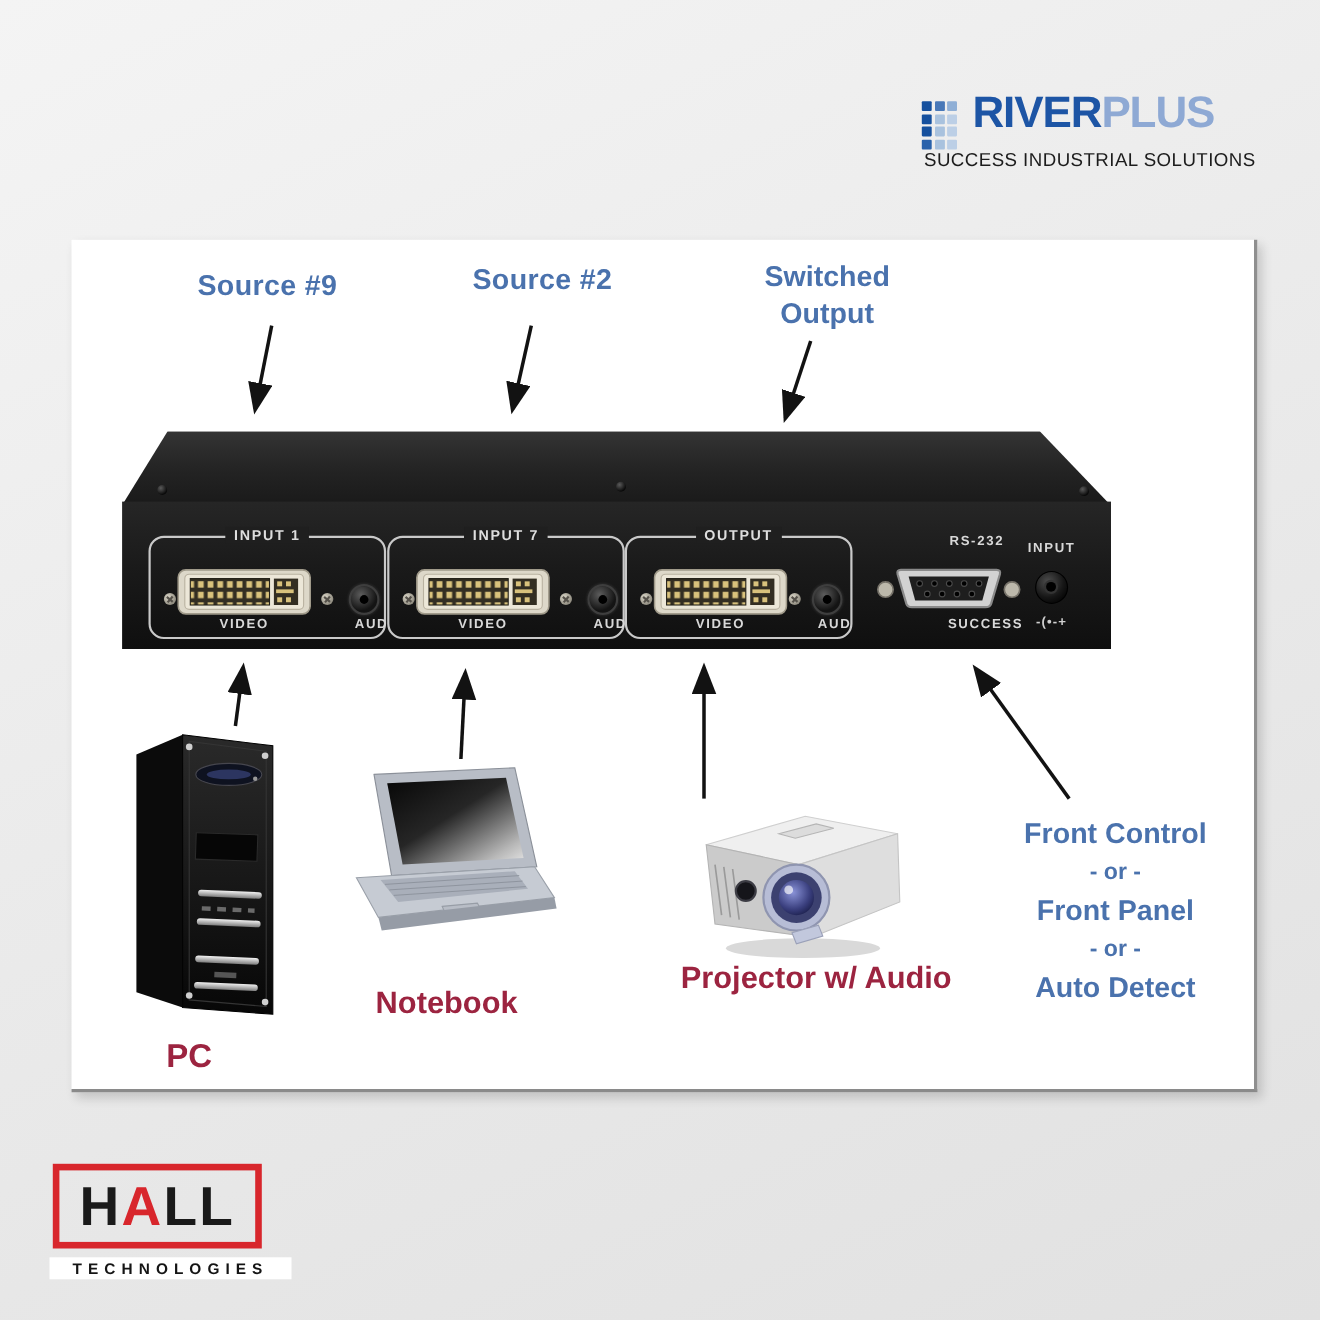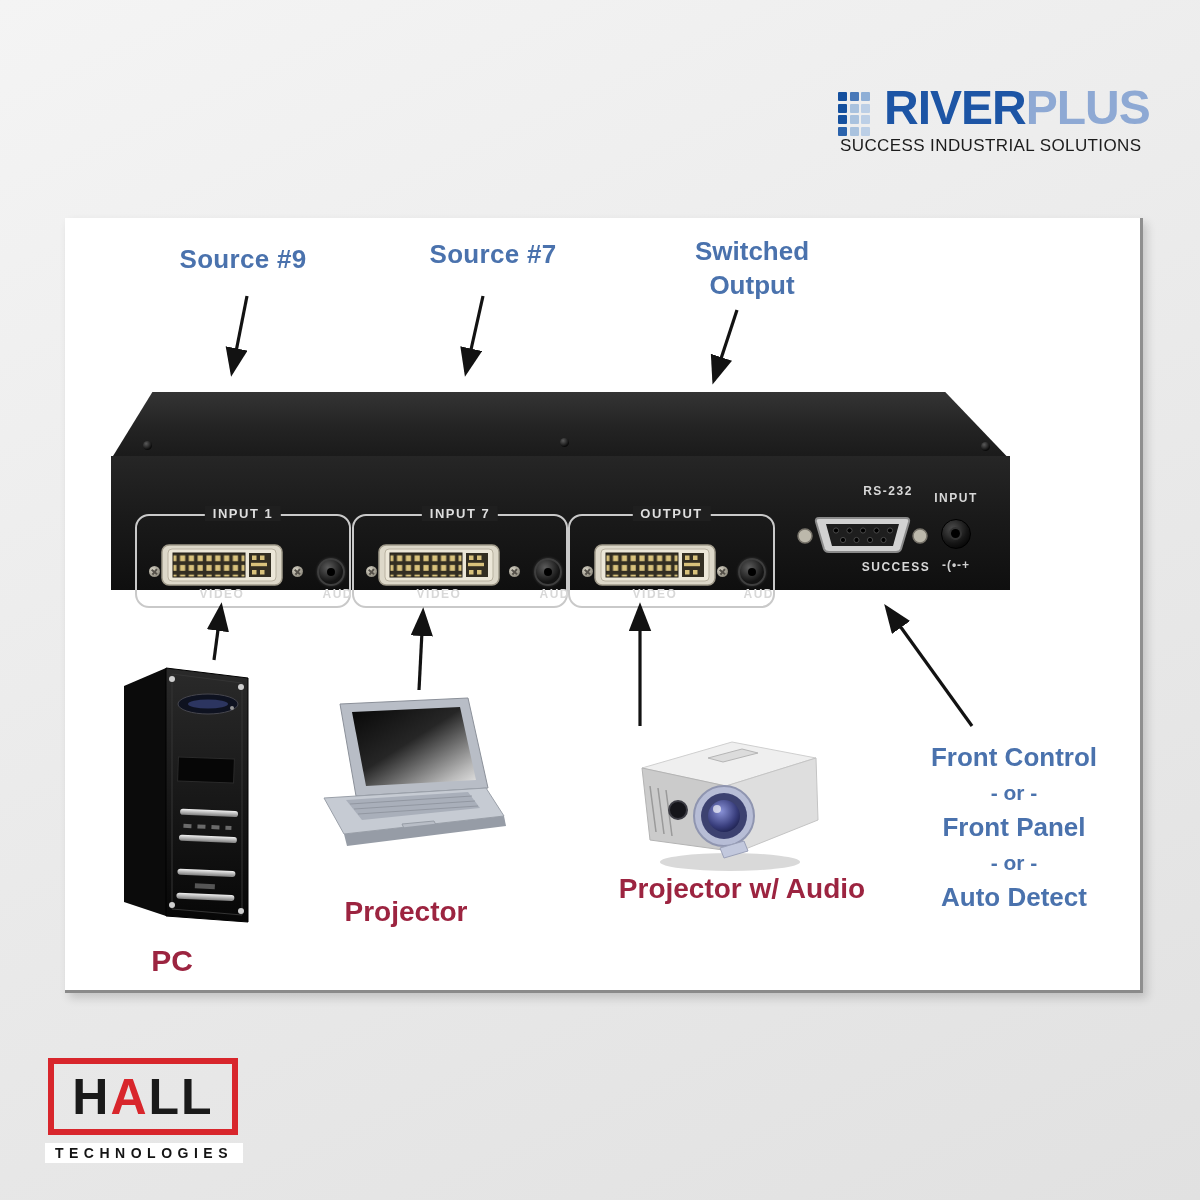--- a/index.html
+++ b/index.html
@@ -11,21 +11,21 @@
   
   .canvas{left:65px;top:218px;width:1075px;height:772px;background:#ffffff;
     border-right:3px solid #8f8f8f;border-bottom:3px solid #8a8a8a;
     box-shadow:4px 5px 9px rgba(0,0,0,0.16);}
 
   
   .rp-logo{left:838px;top:86px;width:300px;height:80px;}
   .rp-grid{position:absolute;left:0;top:6px;display:grid;
     grid-template-columns:repeat(3,9px);grid-auto-rows:9px;gap:2.5px;}
   .rp-sq{width:9px;height:9px;border-radius:1px;}
-  .rp-word{position:absolute;left:46px;top:-6px;font-weight:bold;font-size:48px;
+  .rp-word{position:absolute;left:46px;top:-6px;font-weight:bold;font-size:40px;
     letter-spacing:-1px;white-space:nowrap;}
   .rp-primary{color:#1d55a5;}
   .rp-secondary{color:#8ea9d4;}
   .rp-tagline{position:absolute;left:2px;top:50px;font-size:17px;color:#1c1c1c;
     letter-spacing:0.4px;white-space:nowrap;}
 
   
   .lbl-blue{transform:translateX(-50%);color:#4a72ad;font-weight:bold;
     font-size:26px;letter-spacing:0.3px;white-space:nowrap;}
   .lbl-blue2{transform:translateX(-50%);color:#4a72ad;font-weight:bold;
@@ -38,21 +38,21 @@
 
   
   .dev-top{left:110px;top:392px;width:902px;height:66px;
     clip-path:polygon(4.7% 0,92.6% 0,99.6% 100%,0.2% 100%);
     background:linear-gradient(180deg,#343434 0%,#232323 55%,#1a1a1a 100%);}
   .dev-front{left:111px;top:456px;width:899px;height:134px;
     background:linear-gradient(180deg,#262626 0%,#1a1a1a 45%,#0f0f0f 100%);}
   .dev-screw-top{width:9px;height:9px;border-radius:50%;
     background:radial-gradient(circle at 35% 30%,#5a5a5a,#0a0a0a 70%);}
 
-  .sec{position:absolute;top:31px;height:90px;border:2px solid #c9c9c9;border-radius:14px;margin-top:27px;}
+  .sec{position:absolute;top:31px;height:90px;border:2px solid #c9c9c9;border-radius:14px;}
   .sec .title{position:absolute;top:-10px;left:50%;transform:translateX(-50%);
     background:#1f1f1f;padding:0 8px;color:#dedede;font-size:13px;font-weight:bold;
     letter-spacing:1.5px;white-space:nowrap;}
   .panel-txt{position:absolute;color:#d8d8d8;font-size:12px;font-weight:bold;
     letter-spacing:1.5px;text-align:center;}
   .dvi{position:absolute;left:24px;top:28px;width:122px;height:42px;}
   .video{left:24px;top:71px;width:122px;}
   .audj{position:absolute;left:180px;top:42px;width:24px;height:24px;border-radius:50%;
     border:2px solid #3e3e3e;background:radial-gradient(circle at 38% 32%,#5c5c5c,#141414 65%);
     box-shadow:0 0 3px rgba(255,255,255,0.15);}
@@ -78,21 +78,21 @@
     border-radius:50%;background:#000;box-shadow:0 0 0 2px #333;}
   .pwr-pol{transform:translateX(-50%);color:#cfcfcf;font-size:12px;font-weight:bold;
     letter-spacing:1px;white-space:nowrap;}
 
   
   .hall-box{left:48px;top:1058px;width:178px;height:65px;border:6px solid #d8262c;
     display:flex;align-items:center;justify-content:center;}
   .hall-word{font-weight:bold;font-size:50px;letter-spacing:2px;color:#1a1a1a;line-height:1;}
   .hall-a{color:#d8262c;}
   .hall-sub{left:45px;top:1143px;width:196px;text-align:center;background:#ffffff;
-    padding:2px 1px;font-weight:bold;font-size:14px;letter-spacing:5.5px;color:#141414;
+    padding:2px 12px;font-weight:bold;font-size:14px;letter-spacing:5.5px;color:#141414;
     white-space:nowrap;}
 </style>
 </head>
 <body>
 
 <div class="stage">
 
   <div class="abs canvas"></div>
 
   <div class="abs rp-logo">
@@ -220,21 +220,21 @@
     <line x1="247" y1="296" x2="232" y2="372" stroke="#121212" stroke-width="3.2" marker-end="url(#ah)"></line>
     <line x1="483" y1="296" x2="466" y2="372" stroke="#121212" stroke-width="3.2" marker-end="url(#ah)"></line>
     <line x1="737" y1="310" x2="714" y2="380" stroke="#121212" stroke-width="3.2" marker-end="url(#ah)"></line>
     <line x1="214" y1="660" x2="221" y2="607" stroke="#121212" stroke-width="3.2" marker-end="url(#ah)"></line>
     <line x1="419" y1="690" x2="423" y2="612" stroke="#121212" stroke-width="3.2" marker-end="url(#ah)"></line>
     <line x1="640" y1="726" x2="640" y2="607" stroke="#121212" stroke-width="3.2" marker-end="url(#ah)"></line>
     <line x1="972" y1="726" x2="887" y2="608" stroke="#121212" stroke-width="3.2" marker-end="url(#ah)"></line>
   </svg>
 
   <div class="abs lbl-blue" style="left:243px;top:244px;">Source #9</div>
-  <div class="abs lbl-blue" style="left:493px;top:239px;">Source #7</div>
+  <div class="abs lbl-blue" style="left:493px;top:239px;">Source #2</div>
   <div class="abs lbl-blue2" style="left:752px;top:234px;">
     <div>Switched</div>
     <div>Output</div>
   </div>
 
   <svg class="abs" style="left:120px;top:660px;" width="134" height="270" viewBox="0 0 134 270">
     <defs>
       <linearGradient id="pcFront" x1="0" y1="0" x2="0" y2="1">
         <stop offset="0" stop-color="#2a2a2a"></stop>
           <stop offset="1" stop-color="#070707"></stop>
@@ -302,21 +302,21 @@
     <polygon points="88,30 122,21 138,25 103,34" fill="#dcdcdc" stroke="#b5b5b5"></polygon>
     <circle cx="104" cy="88" r="30" fill="#b7bdd6" stroke="#8f95b0" stroke-width="2"></circle>
     <circle cx="104" cy="88" r="23" fill="#3c4170"></circle>
     <circle cx="104" cy="88" r="16" fill="url(#lensGrad)"></circle>
     <circle cx="97" cy="81" r="4" fill="rgba(255,255,255,0.65)"></circle>
     <circle cx="58" cy="82" r="9" fill="#15151a" stroke="#3c3c44" stroke-width="2"></circle>
     <polygon points="100,120 124,113 128,123 104,130" fill="#c2c8dd" stroke="#9aa0b8"></polygon>
   </svg>
 
   <div class="abs lbl-maroon" style="left:172px;top:944px;font-size:30px;">PC</div>
-  <div class="abs lbl-maroon" style="left:406px;top:896px;">Projector</div>
+  <div class="abs lbl-maroon" style="left:406px;top:896px;">Notebook</div>
   <div class="abs lbl-maroon" style="left:742px;top:873px;">Projector w/ Audio</div>
 
   <div class="abs ctrl-options" style="left:1014px;top:740px;">
     <div>Front Control</div>
     <div class="or">- or -</div>
     <div>Front Panel</div>
     <div class="or">- or -</div>
     <div>Auto Detect</div>
   </div>
 

